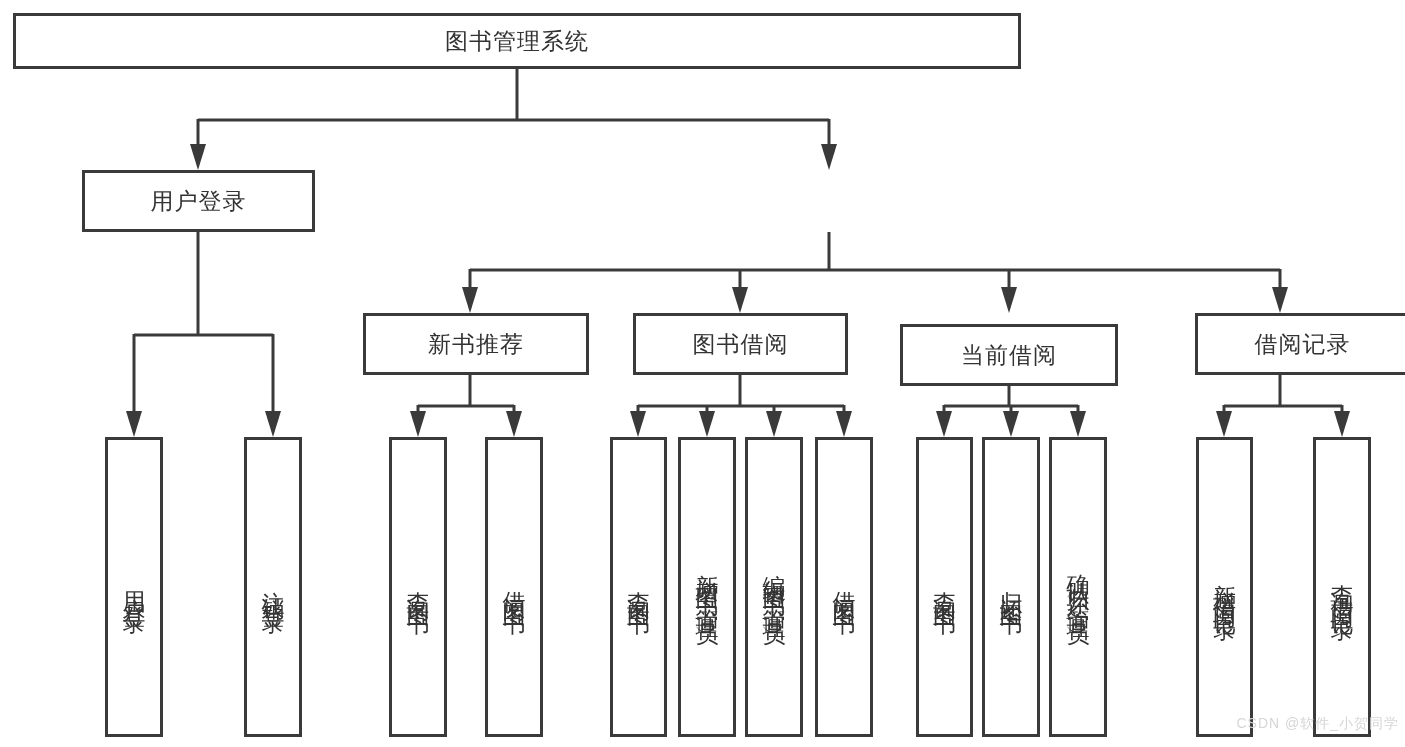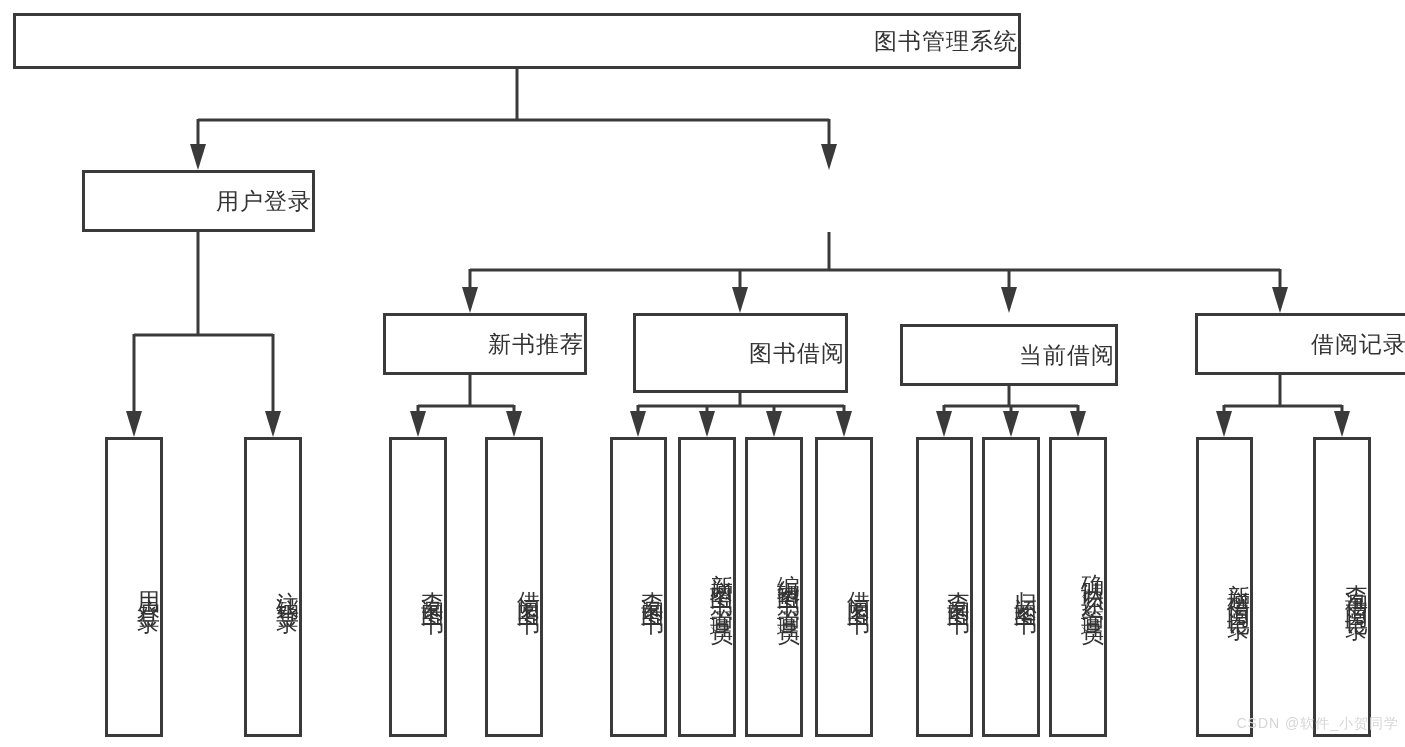--- a/index.html
+++ b/index.html
@@ -15,21 +15,21 @@
     background:var(--bg);
     font-family:"Liberation Sans", sans-serif;
     overflow:hidden;
   }
   .connectors{position:absolute;left:0;top:0;width:1405px;height:747px;}
   .box{
     position:absolute;
     box-sizing:border-box;
     border:3px solid var(--line);
     background:#ffffff;
-    display:flex;align-items:center;justify-content:flex-end;
+    display:flex;align-items:center;justify-content:center;
     color:var(--text);
   }
   .hbox{font-size:23px;letter-spacing:1px;}
   .vbox{font-size:23px;}
   .vbox span{
     writing-mode:vertical-rl;
     text-orientation:mixed;
     letter-spacing:7px;
     line-height:1;
     color:var(--text);
@@ -122,24 +122,24 @@
   </svg>
 
   <div class="box hbox" style="left:13px;top:13px;width:1008px;height:56px;">
     <span>图书管理系统</span>
   </div>
 
   <div class="box hbox" style="left:82px;top:170px;width:233px;height:62px;">
     <span>用户登录</span>
   </div>
 
-  <div class="box hbox" style="left:363px;top:313px;width:204px;height:62px;margin-left:20px;">
+  <div class="box hbox" style="left:363px;top:313px;width:226px;height:62px;">
     <span>新书推荐</span>
   </div>
-  <div class="box hbox" style="left:633px;top:313px;width:215px;height:80px;">
+  <div class="box hbox" style="left:633px;top:313px;width:215px;height:62px;">
     <span>图书借阅</span>
   </div>
   <div class="box hbox" style="left:900px;top:324px;width:218px;height:62px;">
     <span>当前借阅</span>
   </div>
   <div class="box hbox" style="left:1173px;top:313px;width:215px;height:62px;margin-left:22px;">
     <span>借阅记录</span>
   </div>
 
   <div class="box vbox" style="left:105px;top:437px;width:58px;height:300px;">

